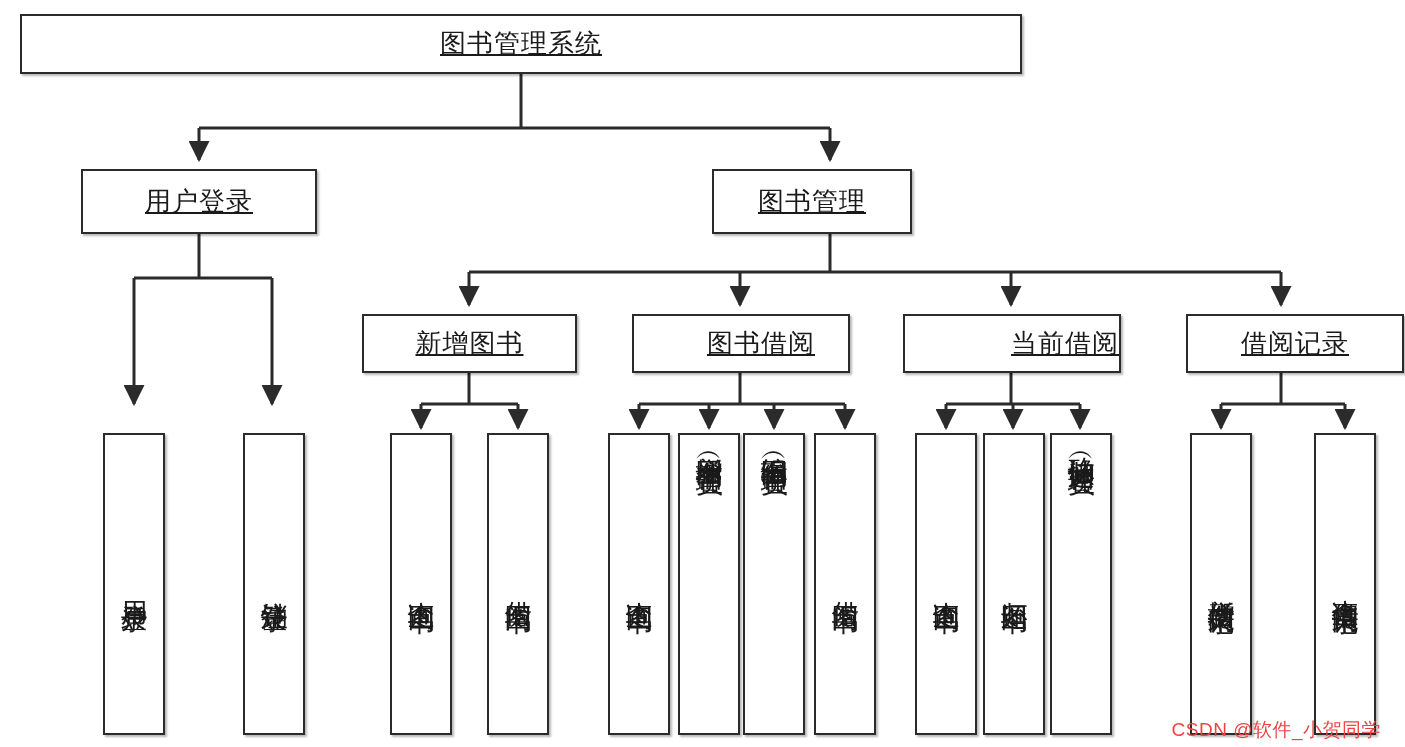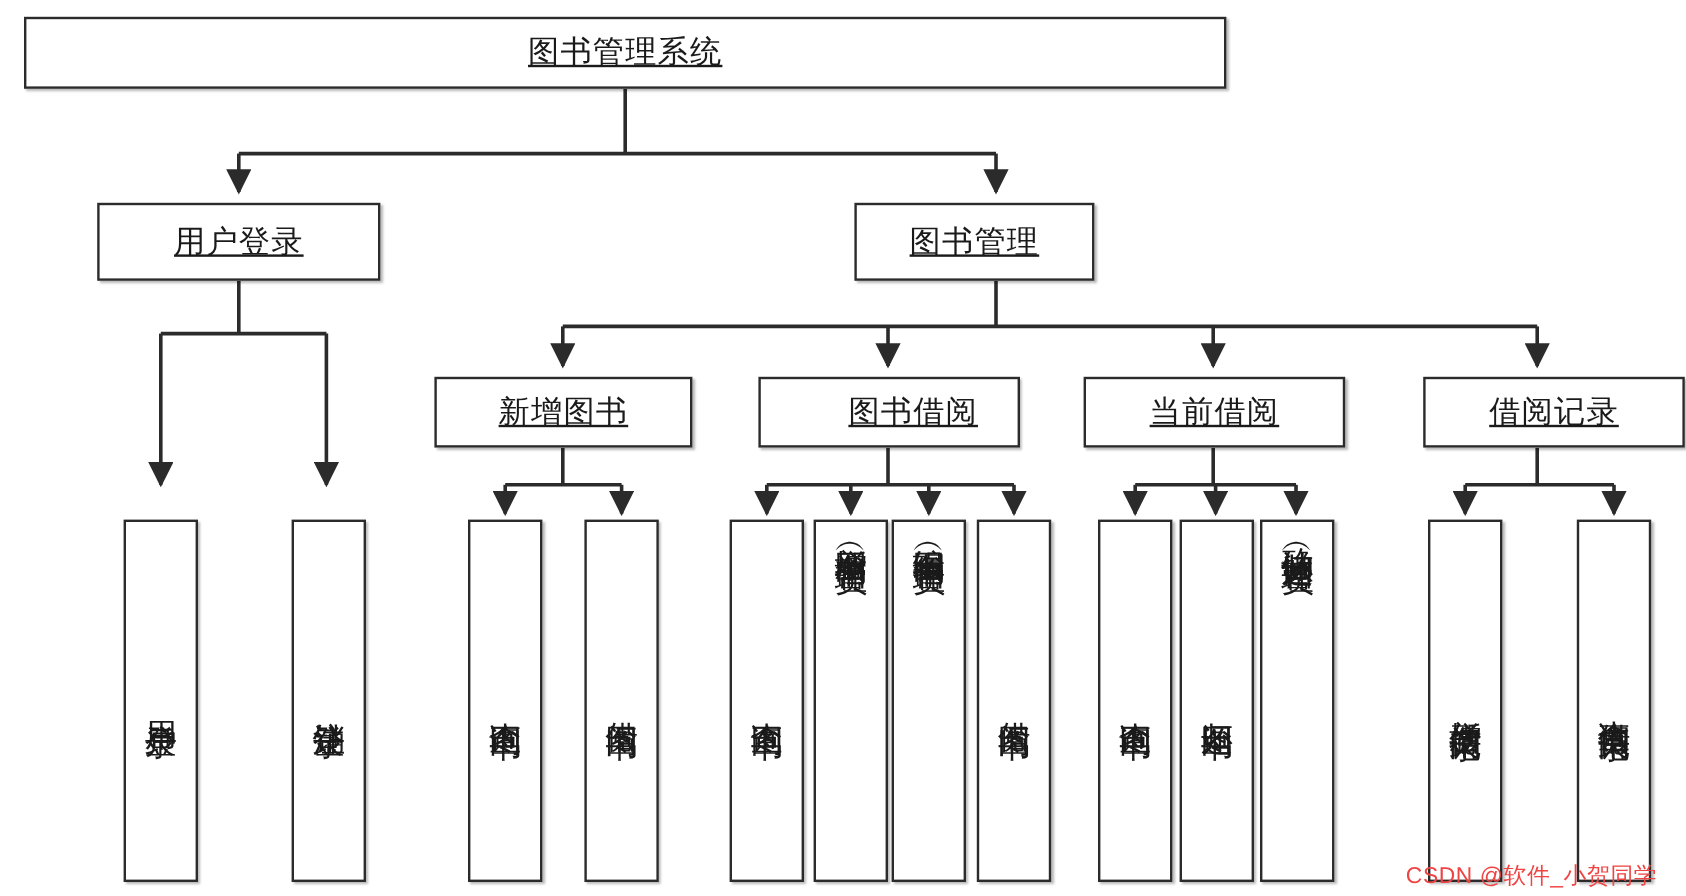--- a/index.html
+++ b/index.html
@@ -148,21 +148,21 @@
   </div>
 
   <div class="node horiz" style="left:362px; top:314px; width:215px; height:59px;">
     <span class="txt">新增图书</span>
   </div>
 
   <div class="node horiz" style="left:632px; top:314px; width:218px; height:59px;padding-left:40px;">
     <span class="txt">图书借阅</span>
   </div>
 
-  <div class="node horiz" style="left:903px; top:314px; width:218px; height:59px;">
+  <div class="node horiz" style="left:903px; top:314px; width:218px; height:59px;justify-content:flex-end;">
     <span class="txt">当前借阅</span>
   </div>
 
   <div class="node horiz" style="left:1172px; top:314px; width:218px; height:59px;margin-left:14px;">
     <span class="txt">借阅记录</span>
   </div>
 
   <div class="node vert center" style="left:103px; top:433px; width:62px; height:302px;">
     <span class="txt">用户登录</span>
   </div>

